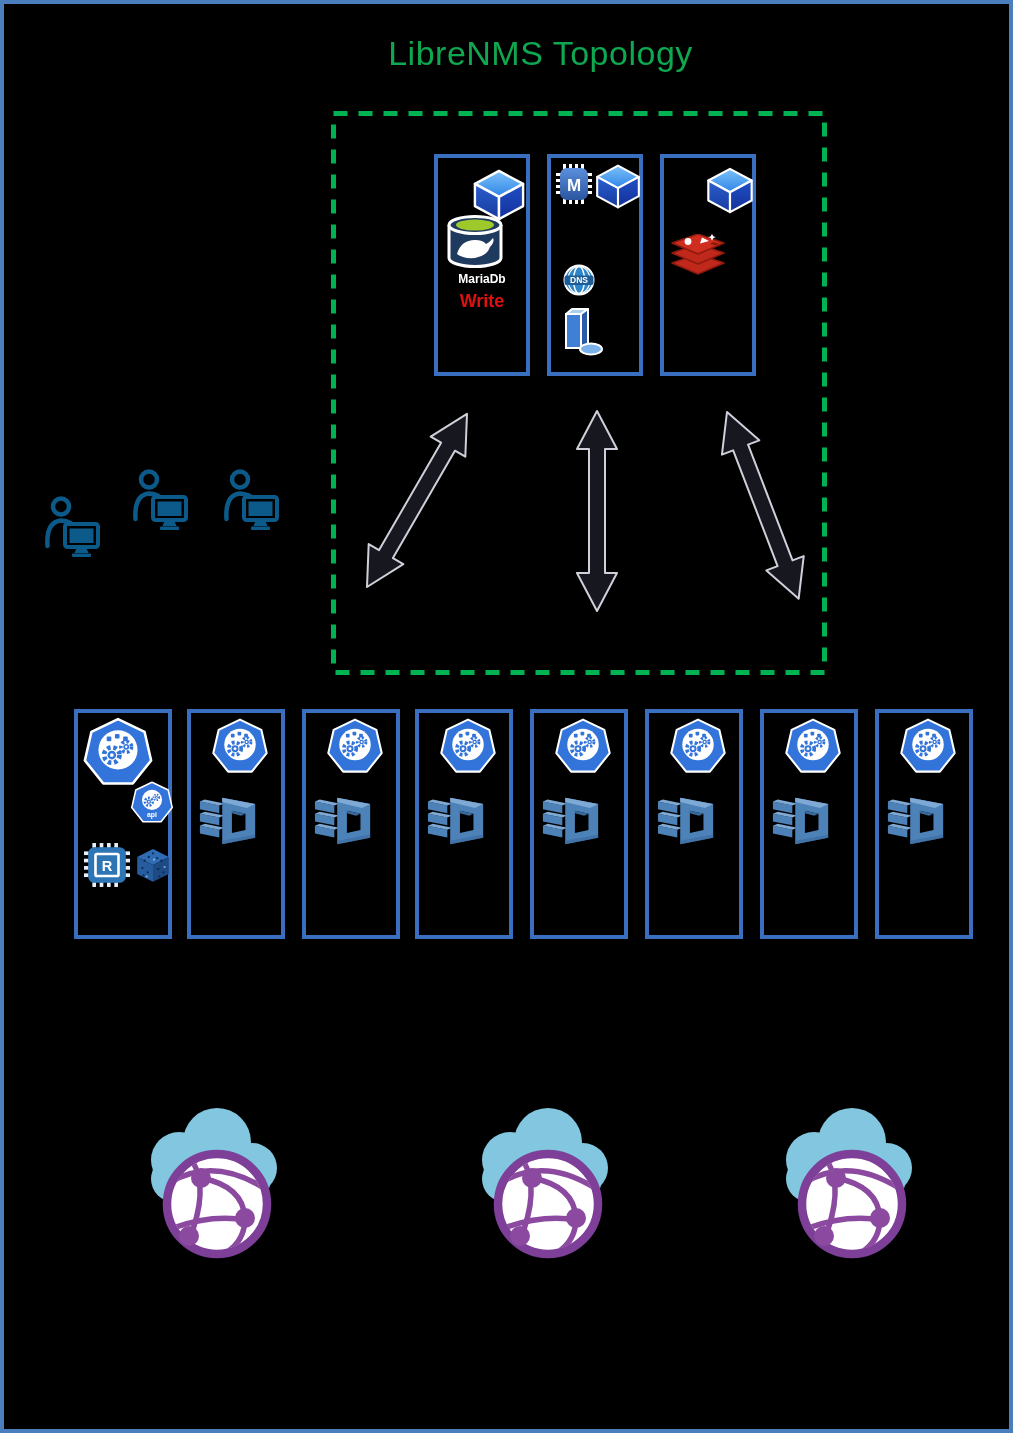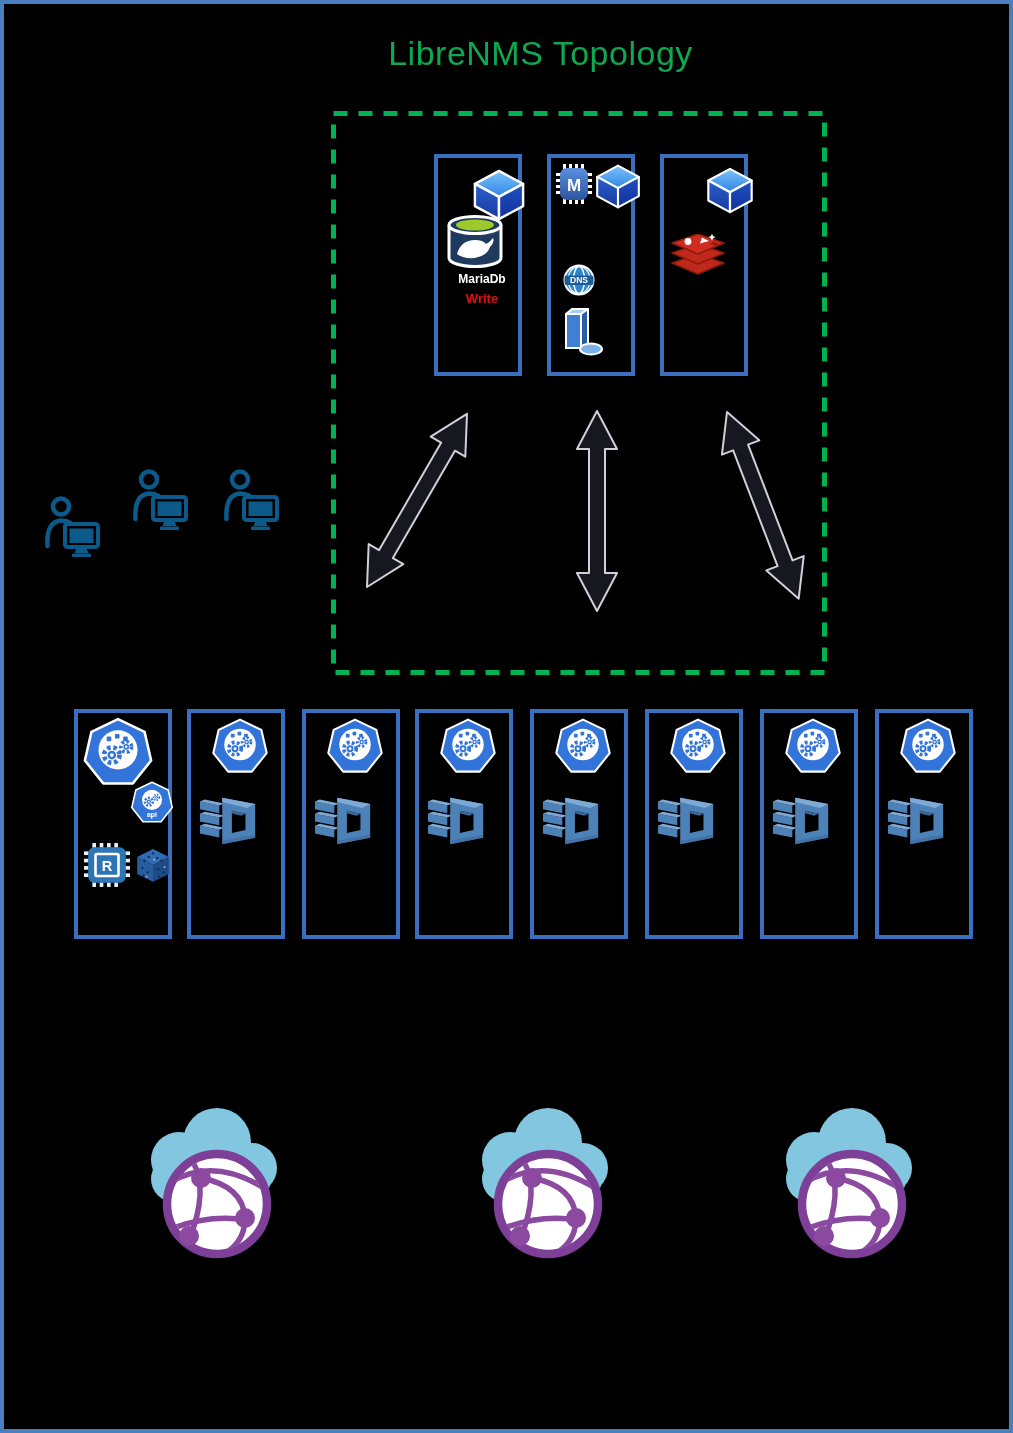--- a/index.html
+++ b/index.html
@@ -4,27 +4,27 @@
 <style>
   html,body{margin:0;padding:0;background:#000;}
   .page{position:relative;width:1013px;height:1433px;background:var(--bg,#000);
         border:4px solid var(--outer-border,#4a7ebc);box-sizing:border-box;overflow:hidden;
         font-family:"Liberation Sans",sans-serif;}
   .title{position:absolute;top:30px;left:0;width:100%;margin:0;text-align:center;
          transform:translateX(34px);color:var(--title-green,#0fa750);
          font-size:34px;font-weight:400;letter-spacing:.5px;}
   .abs{position:absolute;}
   
-  .srv-box{position:absolute;top:150px;width:88px;height:222px;
+  .srv-box{position:absolute;top:150px;width:96px;height:222px;
            border:4px solid var(--box-border,#3a6fc0);box-sizing:border-box;}
   .srv1{left:430px}.srv2{left:543px}.srv3{left:656px}
   .mdb-label{position:absolute;left:0;top:114px;width:88px;text-align:center;
              color:#fff;font-size:12px;font-weight:700;}
   .write-label{position:absolute;left:0;top:133px;width:88px;text-align:center;
-               color:var(--write-red,#e01010);font-size:13px;font-weight:700;}
+               color:var(--write-red,#e01010);font-size:18px;font-weight:700;}
   
   .wbox{position:absolute;top:705px;width:98px;height:230px;
         border:4px solid var(--box-border,#3a6fc0);box-sizing:border-box;}
   .w1{left:70px}.w2{left:183px}.w3{left:298px}.w4{left:411px}
   .w5{left:526px}.w6{left:641px}.w7{left:756px}.w8{left:871px}
   
   .user{position:absolute;width:56px;height:64px;}
   .u1{left:40px;top:492px}.u2{left:128px;top:465px}.u3{left:219px;top:465px}
   
   .cloud{position:absolute;top:1094px;width:152px;height:162px;}

